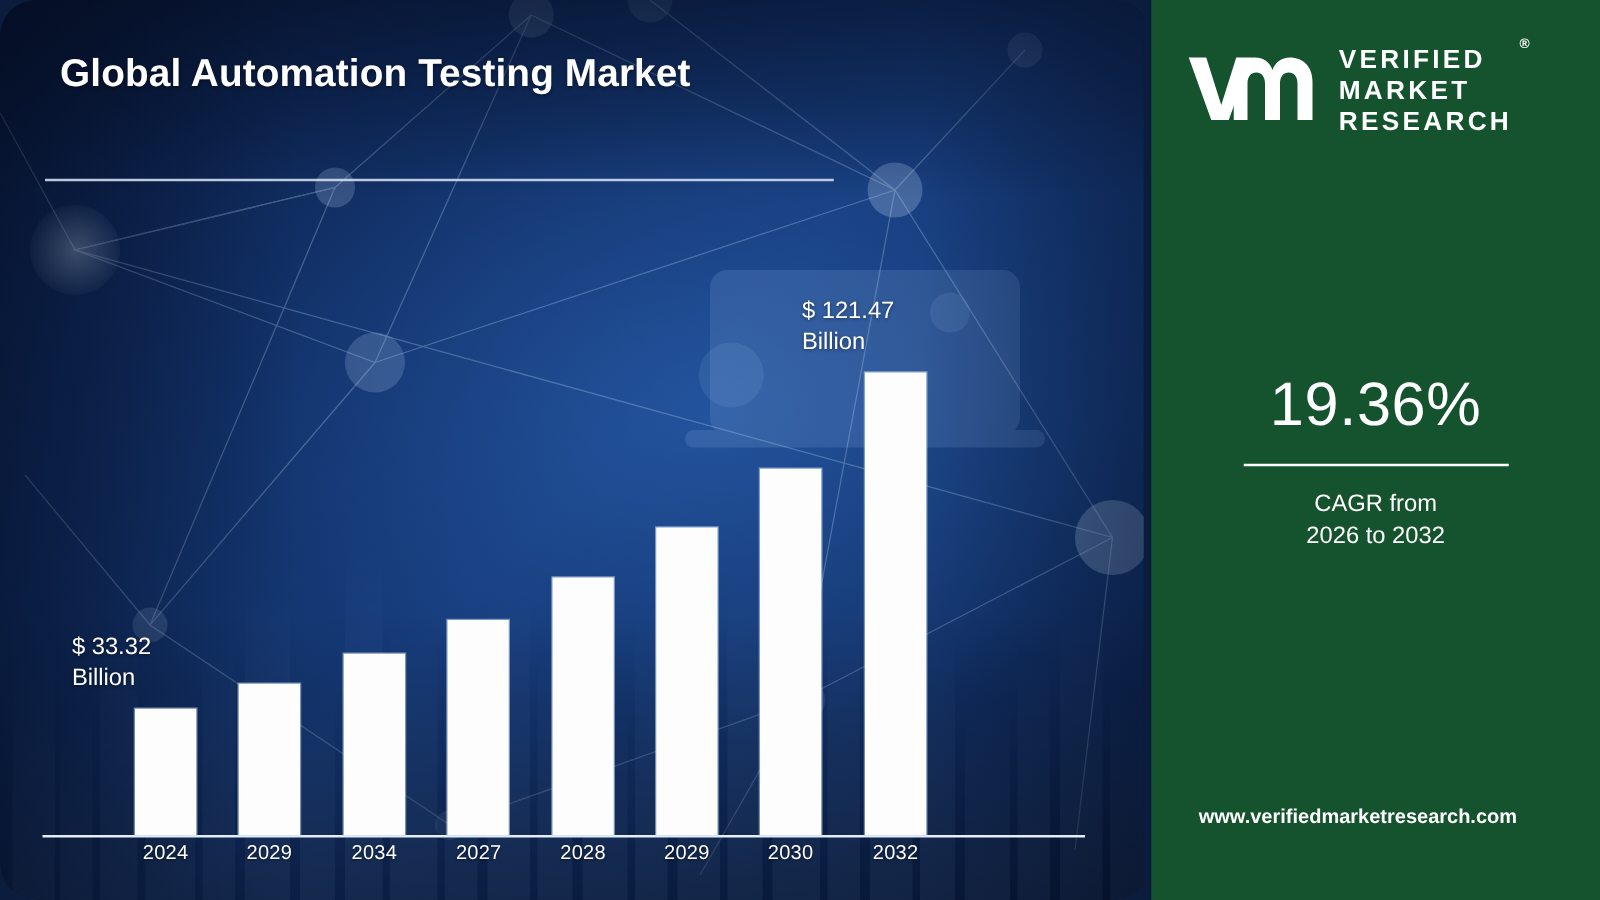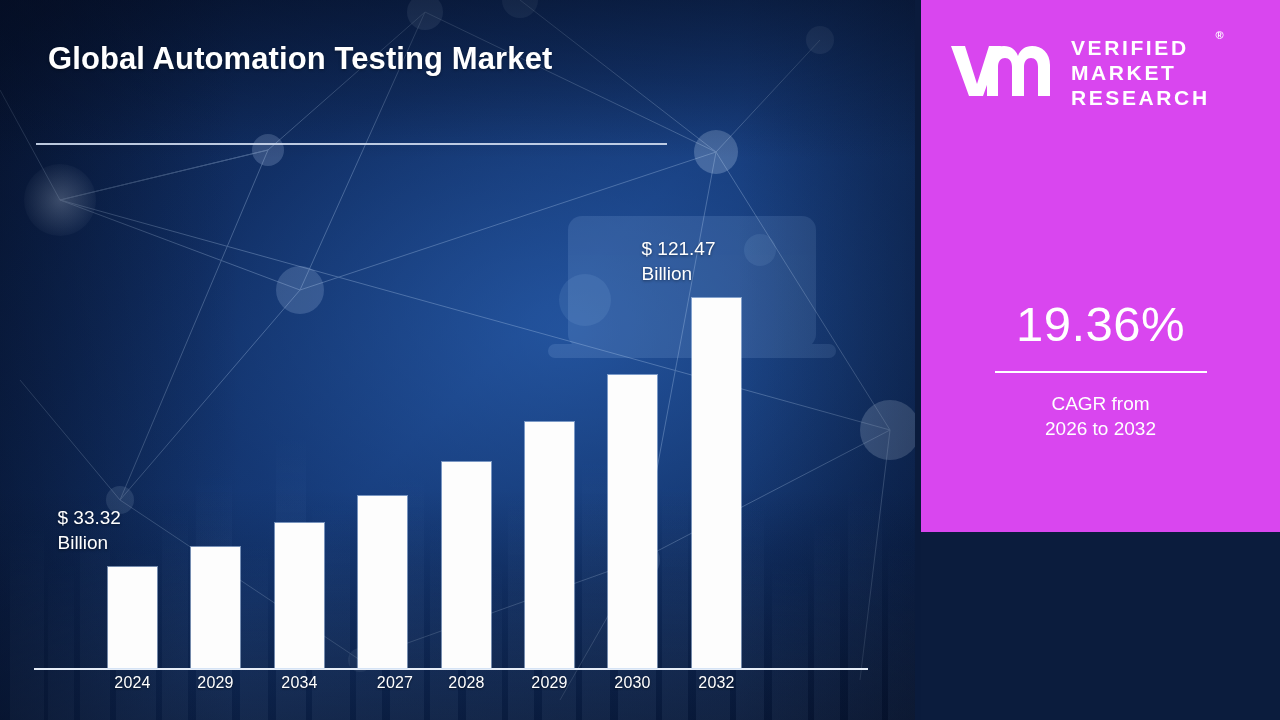--- a/index.html
+++ b/index.html
@@ -10,20 +10,21 @@
   }
   #stage { position:relative; width:1280px; height:720px; overflow:hidden; }
 
   
   .left-panel{
     position:absolute; left:0; top:0; width:921px; height:720px;
     background:
       radial-gradient(ellipse 900px 620px at 62% 46%, rgba(46,104,190,0.60) 0%, rgba(30,76,155,0.28) 42%, rgba(10,28,66,0.0) 78%),
       linear-gradient(135deg, #071636 0%, #0c2450 26%, #13356e 52%, #0e2a59 74%, #081a3c 100%);
     overflow:hidden;
+    border-radius:29px;
   }
   .bg-svg{ position:absolute; left:0; top:0; width:921px; height:720px; }
   .vignette{
     position:absolute; inset:0;
     background:
       linear-gradient(to bottom, rgba(4,12,32,0.55) 0%, rgba(4,12,32,0.0) 22%, rgba(4,12,32,0.0) 68%, rgba(4,12,32,0.52) 100%),
       linear-gradient(to right, rgba(4,12,32,0.48) 0%, rgba(4,12,32,0.0) 26%, rgba(4,12,32,0.0) 80%, rgba(4,12,32,0.35) 100%);
     pointer-events:none;
   }
 
@@ -59,22 +60,22 @@
     font-size:19px; line-height:25px; color:#ffffff; font-weight:500;
     text-shadow:0 1px 3px rgba(0,0,0,0.45);
   }
 
   
   .divider{
     position:absolute; left:915px; top:0; width:6px; height:720px;
     background:#0a1b3c;
   }
   .right-panel{
-    position:absolute; left:921px; top:0; width:359px; height:532px;
-    background:#d946ef;
+    position:absolute; left:921px; top:0; width:359px; height:720px;
+    background:#14532d;
   }
   .logo-block{
     position:absolute; left:26px; top:28px; width:315px; height:86px;
     display:flex; align-items:center; gap:14px;
   }
   .logo-mark{ width:110px; height:62px; flex:0 0 auto; }
   .logo-text-wrap{ position:relative; padding-top:2px; }
   .logo-line{
     font-size:21px; font-weight:bold; color:#ffffff;
     letter-spacing:2.6px; line-height:25px; white-space:nowrap;
@@ -199,21 +200,21 @@
         <div class="tick-label" style="left: 92.5px;">2024</div>
         <div class="bar-value" style="left: 57.5px; top: 505px;">
           <div>$ 33.32</div>
           <div>Billion</div>
         </div>
         <div class="bar" style="left: 191px; height: 121px; background: rgb(253, 253, 253);"></div>
         <div class="tick-label" style="left: 175.5px;">2029</div>
         <div class="bar" style="left: 275px; height: 145px; background: rgb(253, 253, 253);"></div>
         <div class="tick-label" style="left: 259.5px;">2034</div>
         <div class="bar" style="left: 358px; height: 172px; background: rgb(253, 253, 253);"></div>
-        <div class="tick-label" style="left: 355px;">2027</div>
+        <div class="tick-label" style="left: 343px;">2027</div>
         <div class="bar" style="left: 442px; height: 206px; background: rgb(253, 253, 253);"></div>
         <div class="tick-label" style="left: 426.5px;">2028</div>
         <div class="bar" style="left: 525px; height: 246px; background: rgb(253, 253, 253);"></div>
         <div class="tick-label" style="left: 509.5px;">2029</div>
         <div class="bar" style="left: 608px; height: 293px; background: rgb(253, 253, 253);"></div>
         <div class="tick-label" style="left: 592.5px;">2030</div>
         <div class="bar" style="left: 692px; height: 370px; background: rgb(253, 253, 253);"></div>
         <div class="tick-label" style="left: 676.5px;">2032</div>
         <div class="bar-value" style="left: 641.5px; top: 236px;">
           <div>$ 121.47</div>
@@ -240,16 +241,17 @@
     </div>
 
     <div class="cagr-value">19.36%</div>
     <div class="cagr-rule"></div>
     <div class="cagr-caption">
       <div>CAGR from</div>
       <div>2026 to 2032</div>
     </div>
 
     <div class="source-block">
+      <div>www.verifiedmarketresearch.com</div>
     </div>
   </div>
 
 </div>
 
 </body></html>

